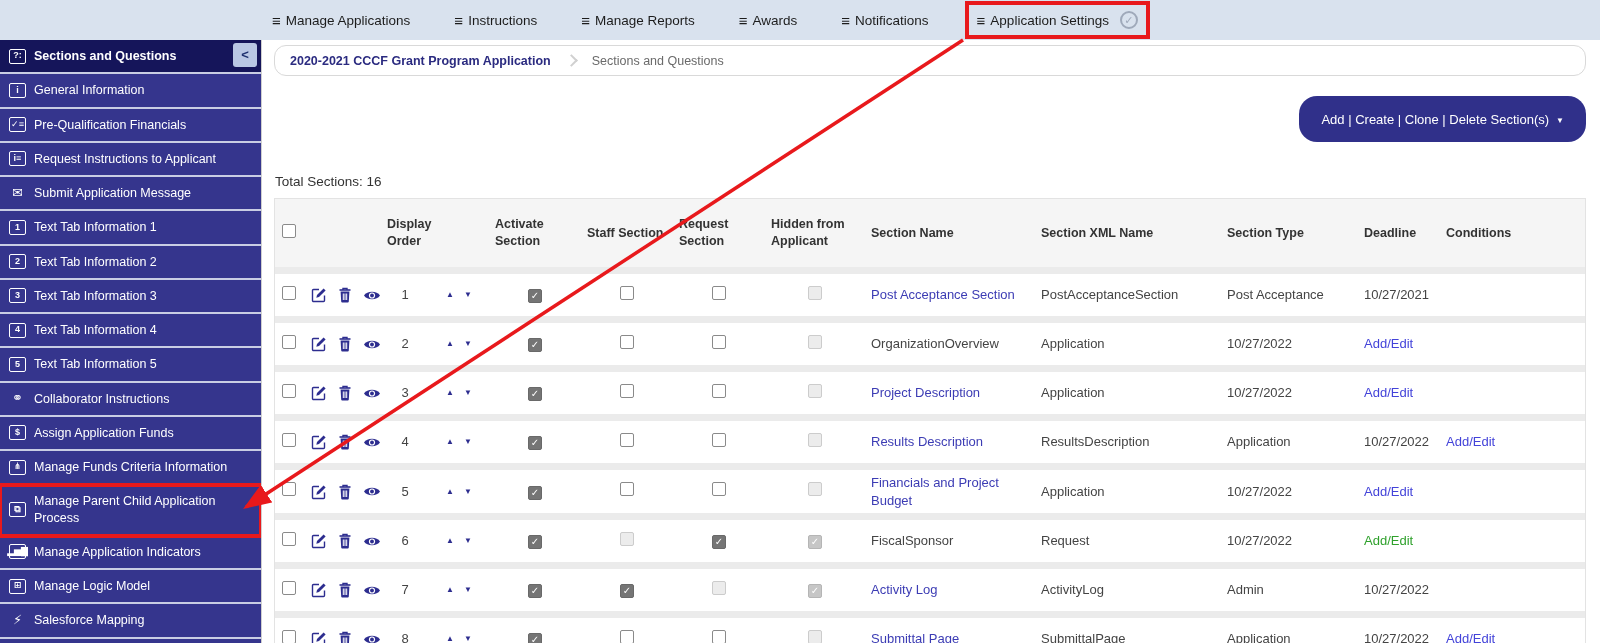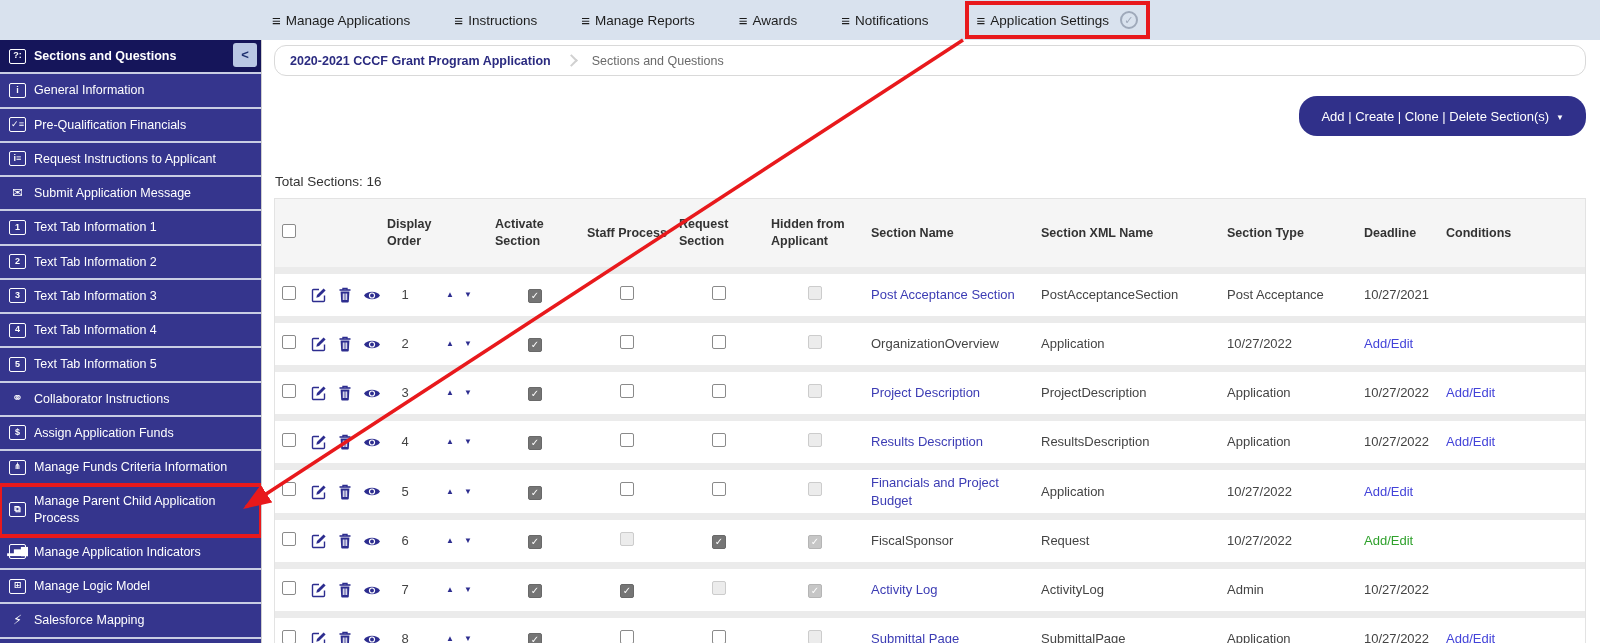--- a/index.html
+++ b/index.html
@@ -42,21 +42,21 @@
     color:#1c2f6e;font-weight:bold;font-size:13px;display:flex;align-items:center;justify-content:center;cursor:pointer;}
 
   
   .main{position:absolute;top:40px;left:261px;width:1339px;height:603px;background:#ffffff;border-left:1px solid #cfcfcf;}
   .breadcrumb{position:absolute;top:5px;left:12px;right:14px;height:31px;border:1px solid #d9d9d9;border-radius:12px;
     display:flex;align-items:center;gap:14px;padding:0 15px;background:#fff;}
   .crumb-main{font-size:12.5px;font-weight:bold;color:#2b2b80;cursor:pointer;}
   .crumb-sep{width:9px;height:9px;border-top:2px solid #d0d0d0;border-right:2px solid #d0d0d0;transform:rotate(45deg);margin:0 2px;}
   .crumb-current{font-size:12.5px;color:#6a6a6a;}
 
-  .add-btn{position:absolute;top:56px;right:14px;height:40px;border-radius:18px;background:var(--accent-navy);
+  .add-btn{position:absolute;top:56px;right:14px;height:46px;border-radius:18px;background:var(--accent-navy);
     color:#ffffff;font-size:13px;display:flex;align-items:center;gap:7px;padding:0 22px;border:none;cursor:pointer;
     font-family:inherit;}
   .add-btn .caret{font-size:8px;position:relative;top:1px;}
 
   .total-label{position:absolute;top:134px;left:13px;font-size:13.5px;font-weight:normal;color:var(--text-dark);}
 
   
   .table-wrap{position:absolute;top:158px;left:12px;right:14px;bottom:-2px;background:#ebebeb;border:1px solid #e3e3e3;
     overflow:hidden;}
   .trow{display:grid;grid-template-columns:28px 78px 48px 60px 92px 92px 92px 100px 170px 186px 137px 82px 1fr;
@@ -201,21 +201,21 @@
 
   <div class="total-label">Total Sections: 16</div>
 
   <div class="table-wrap" id="table-wrap">
       <div class="trow thead">
         <div class="cell center"><span class="cb center"></span></div>
         <div class="cell"></div>
         <div class="cell">Display Order</div>
         <div class="cell"></div>
         <div class="cell">Activate Section</div>
-        <div class="cell">Staff Process</div>
+        <div class="cell">Staff Section</div>
         <div class="cell">Request Section</div>
         <div class="cell">Hidden from Applicant</div>
         <div class="cell">Section Name</div>
         <div class="cell">Section XML Name</div>
         <div class="cell">Section Type</div>
         <div class="cell">Deadline</div>
         <div class="cell">Conditions</div>
       </div>
       <div class="trow">
         <div class="cell center"><span class="cb"></span></div>
@@ -306,21 +306,20 @@
         <div class="cell center">3</div>
         <div class="sortarrows cell">
           <button class="sort-btn">▲</button>
           <button class="sort-btn">▼</button>
         </div>
         <div class="cell center"><span class="cb checked">✓</span></div>
         <div class="cell center"><span class="cb unchecked"></span></div>
         <div class="cell center"><span class="cb unchecked"></span></div>
         <div class="cell center"><span class="cb disabled-unchecked"></span></div>
         <a class="sec-link cell">Project Description</a>
-        <div class="cell">ProjectDescription</div>
         <div class="cell">Application</div>
         <div class="cell">10/27/2022</div>
         <a class="cond-link cell blue">Add/Edit</a>
       </div>
       <div class="trow">
         <div class="cell center"><span class="cb"></span></div>
         <div class="actions-cell">
           <button class="icon-btn"><svg width="16" height="16" viewBox="0 0 16 16">
               <path d="M13.5 8.5v5a1 1 0 0 1-1 1h-10a1 1 0 0 1-1-1v-10a1 1 0 0 1 1-1h5.5" fill="none" stroke="#2d2d8f" stroke-width="1.4"></path>
               <path d="M12.6 1.4l2 2-6.6 6.6-2.7.7.7-2.7z" fill="#2d2d8f"></path>

